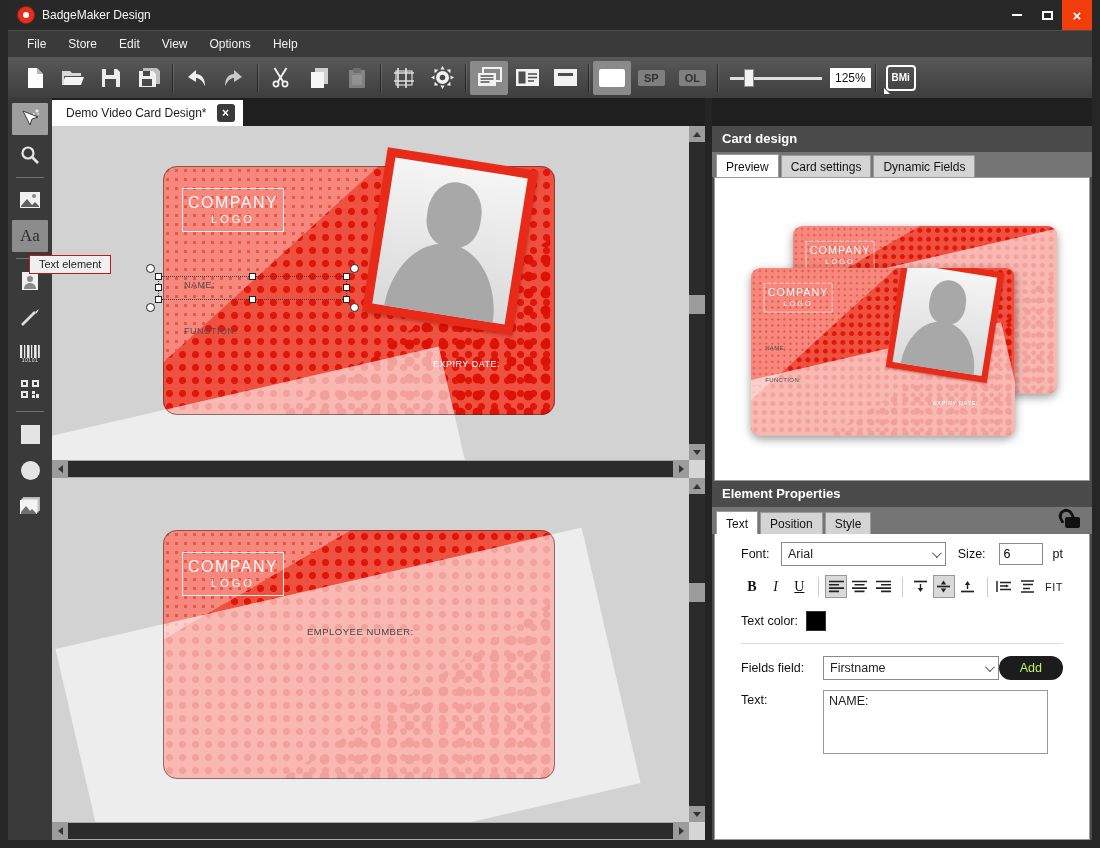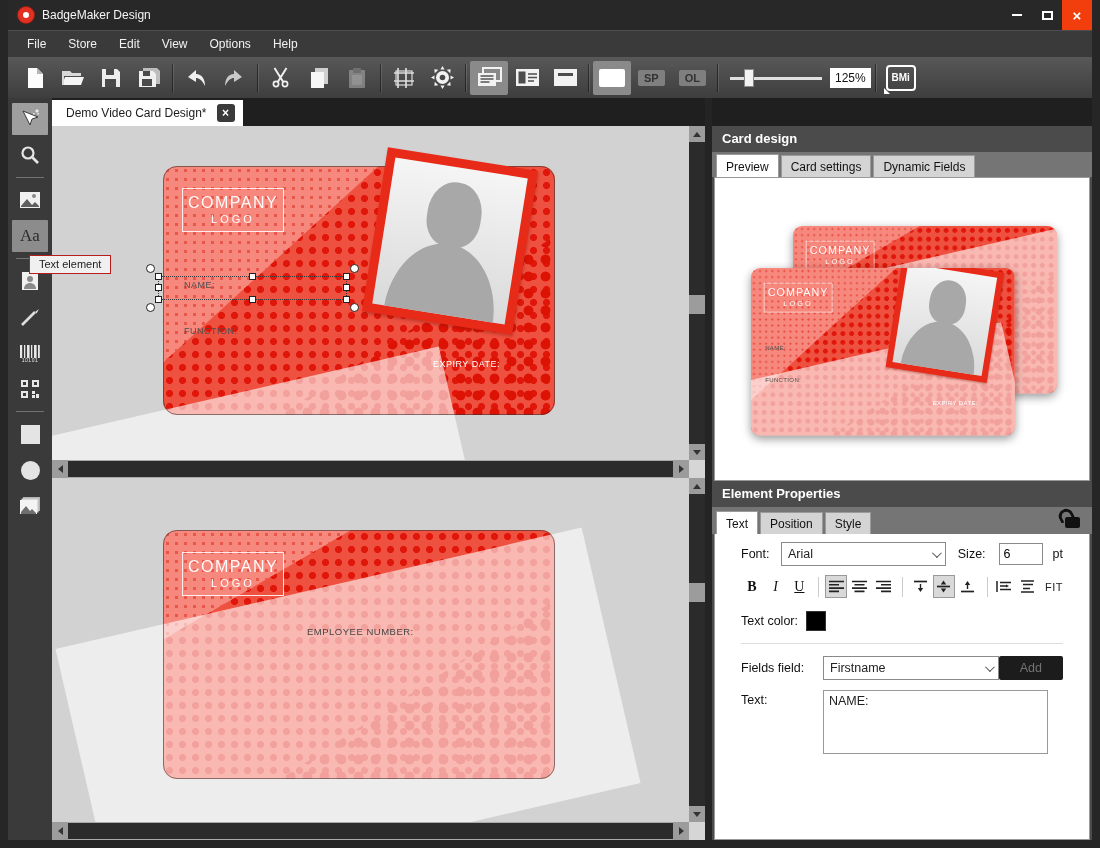--- a/index.html
+++ b/index.html
@@ -135,21 +135,21 @@
   .fmtrow { display:flex; align-items:center; margin-top:9px; }
   .fbtn { width:24px; height:23px; display:flex; align-items:center; justify-content:center; border:1px solid transparent; margin-right:2px; }
   .fbtn.on { background:#d9d9d9; border-color:#999; }
   .fsep { width:1px; height:20px; background:#ccc; margin:0 6px; }
   .bold { font-family:"Liberation Serif",serif; font-weight:bold; font-size:14px; }
   .ital { font-family:"Liberation Serif",serif; font-style:italic; font-size:14px; }
   .undl { font-family:"Liberation Serif",serif; font-size:14px; text-decoration:underline; }
   .fit { font-size:11px; color:#222; letter-spacing:.5px; margin-left:4px; }
   .swatch { width:20px; height:20px; background:#000; border:1px solid #333; margin-left:8px; }
   .hrline { border:none; border-top:1px solid #ddd; margin:12px 0; }
-  .addbtn { margin-left:auto; background:#1c1c1c; color:#737373; font-size:12.5px; border-radius:2px; padding:5px 21px; }
+  .addbtn { margin-left:auto; background:#1c1c1c; color:#bef264; font-size:12.5px; border-radius:12px; padding:5px 21px; }
   .txtarea { width:225px; height:64px; border:1px solid #999; font-size:12.5px; color:#222; padding:3px 5px;
              font-family:"Liberation Sans",sans-serif; resize:none; }
   .lockico { position:absolute; right:12px; bottom:6px; width:15px; height:11px; background:#111; border-radius:2px; }
   .lockico::before { content:""; position:absolute; left:-7px; top:-8px; width:9px; height:9px;
                      border:3px solid #111; border-bottom:none; border-radius:8px 8px 0 0; transform:rotate(-28deg); }
 
   
   .tooltip { position:absolute; left:21px; top:255px; background:#f0f0f0; border:1px solid #b91c1c;
              font-size:11px; color:#1c1c1c; padding:2px 9px 3px; z-index:60; white-space:nowrap; }
 </style>

